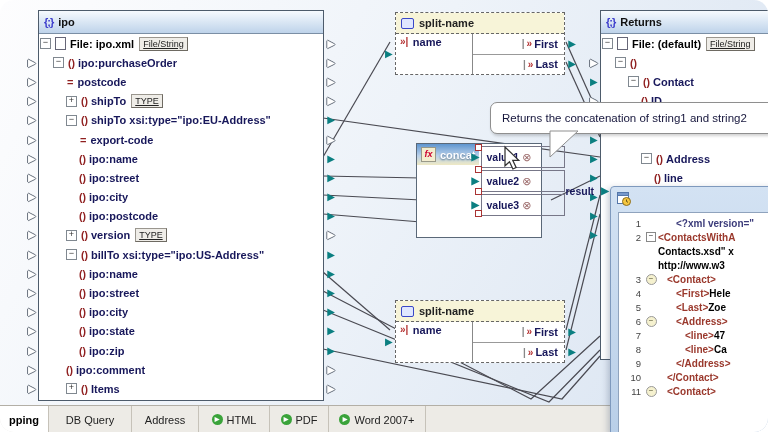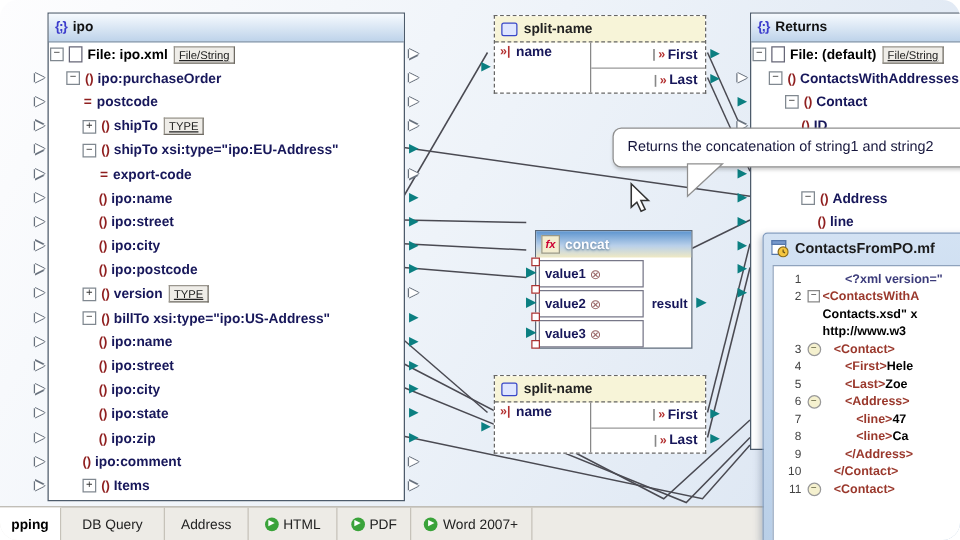--- a/index.html
+++ b/index.html
@@ -32,22 +32,22 @@
     gap:5px;padding:0 5px;font-size:11px;font-weight:bold;color:#222;}
   .ufold{flex:none;width:11px;height:9px;border:1.5px solid #3947c8;background:#dfe6ff;border-radius:2px;}
   .ubody{position:relative;display:flex;height:40px;}
   .uleft{width:72px;border-right:1px solid #888;position:relative;display:flex;align-items:flex-start;padding:2px 0 0 4px;}
   .uright{flex:1;display:flex;flex-direction:column;}
   .uport{height:20px;display:flex;align-items:center;justify-content:flex-end;padding-right:6px;position:relative;gap:2px;}
   .uport + .uport{border-top:1px solid #999;}
   .plbl{font-size:11px;font-weight:bold;color:var(--navy);}
   .pico{color:#b33030;font-size:10px;font-weight:bold;} .pbar{color:#888;font-size:10px;font-weight:bold;}
   
-  .fn{position:absolute;left:428px;top:143px;width:124px;height:93px;border:1px solid #5a6878;background:#fff;
-    display:flex;flex-direction:column;z-index:3;margin-top:41px;}
+  .fn{position:absolute;left:416px;top:143px;width:124px;height:93px;border:1px solid #5a6878;background:#fff;
+    display:flex;flex-direction:row;z-index:3;}
   .fnhead{height:21px;flex:none;background:linear-gradient(#5e95cf,#b9d0ea 55%,#efe9c4);display:flex;align-items:center;
     gap:4px;padding:0 4px;color:#fdfdff;font-weight:bold;font-size:11px;text-shadow:0 1px 2px #456a8e;}
   .fxico{flex:none;background:#f3edcf;border:1px solid #998;color:#c03;font-style:italic;font-weight:bold;
     font-size:9px;width:13px;height:13px;text-align:center;line-height:12px;text-shadow:none;}
   .fnbody{flex:1;display:flex;position:relative;}
   .fnins{width:84px;padding:2px 0 2px 2px;display:flex;flex-direction:column;gap:2px;position:relative;}
   .fnin{height:20px;border:1px solid #778;display:flex;align-items:center;padding:0 2px 0 4px;position:relative;
     font-size:10.5px;font-weight:bold;color:var(--navy);}
   .delx{color:#996666;font-size:11px;margin-left:3px;font-weight:normal;}
   .fnout{flex:1;display:flex;align-items:center;justify-content:flex-end;padding-right:3px;font-size:10.5px;
@@ -268,21 +268,20 @@
           <span class="exp">−</span>
           <span class="ic-file"></span>
           <span class="lbl filelbl">File: (default)</span>
           <span class="badge">File/String</span>
         </div>
         <div class="trow">
           <span class="con L whitec">▶</span>
           <span class="ind" style="width: 13px;"></span>
           <span class="exp">−</span>
           <span class="ic-elem">()</span>
-          <span class="lbl">ContactsWithAddresses</span>
         </div>
         <div class="trow">
           <span class="con L teal">▶</span>
           <span class="ind" style="width: 26px;"></span>
           <span class="exp">−</span>
           <span class="ic-elem">()</span>
           <span class="lbl">Contact</span>
         </div>
         <div class="trow">
           <span class="con L whitec">▶</span>
@@ -439,21 +438,20 @@
   </div>
 
   <div class="xwin">
     <div class="xtitle">
       <svg width="14" height="14" viewBox="0 0 14 14">
         <rect x="0.5" y="0.5" width="11" height="11" fill="#ffffff" stroke="#5577aa"></rect>
         <rect x="0.5" y="0.5" width="11" height="3" fill="#7799cc" stroke="#5577aa"></rect>
         <circle cx="9.5" cy="9.5" r="4" fill="#f5c63f" stroke="#8a6d1f"></circle>
         <path d="M9.5 7.5 L9.5 9.5 L11 10.3" stroke="#6b5417" fill="none" stroke-width="1"></path>
       </svg>
-      <span>ContactsFromPO.mf</span>
     </div>
     <div class="xbody" id="xml-lines">
         <div class="xrow">
           <span class="xnum">1</span>
           <span class="xexp"></span>
           <span class="xind" style="width: 18px;"></span>
           <span class="xseg c-pi">&lt;?xml version="</span>
         </div>
         <div class="xrow">
           <span class="xnum">2</span>

